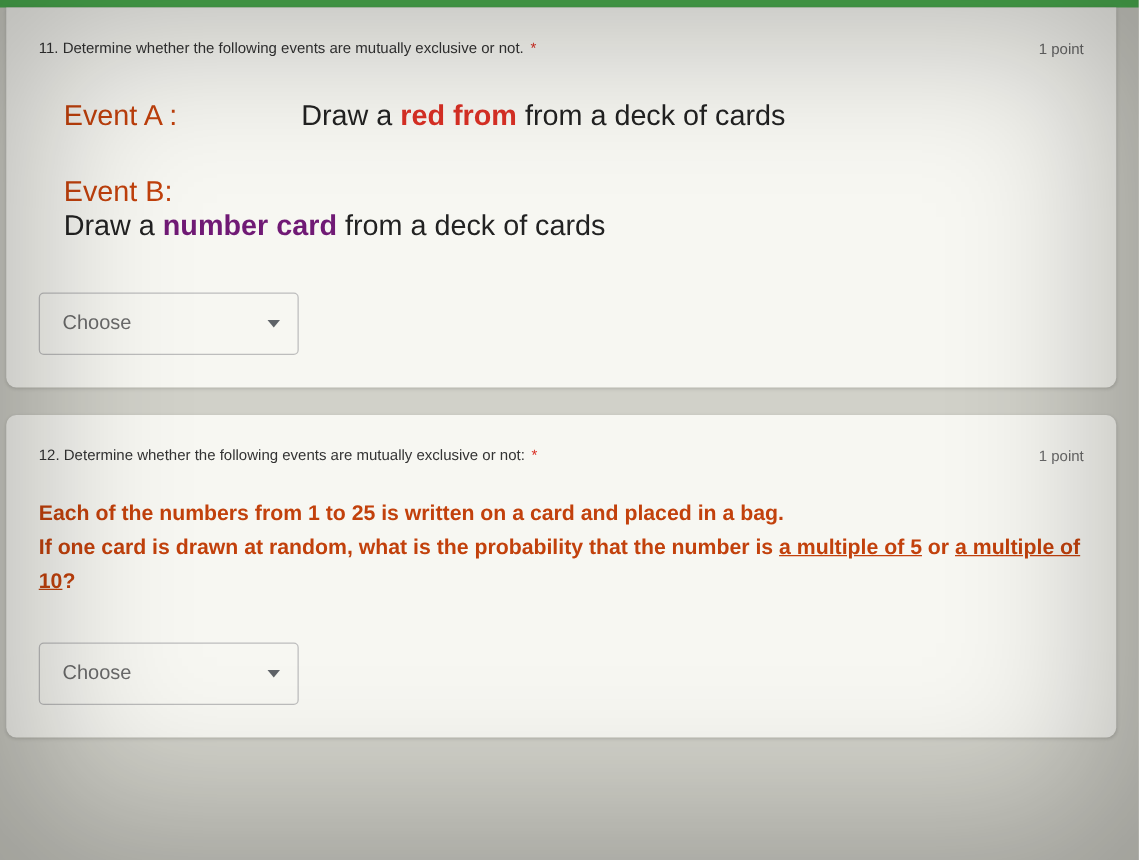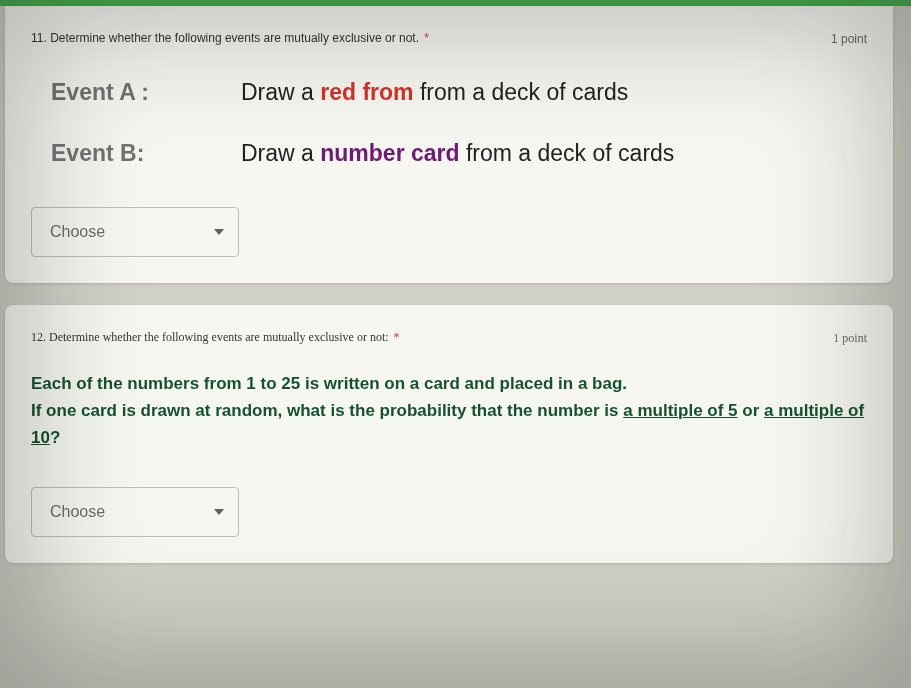--- a/index.html
+++ b/index.html
@@ -56,36 +56,36 @@
     padding-left: 20px;
     margin-bottom: 40px;
   }
   .event-row {
     display: flex;
     margin-bottom: 34px;
     align-items: baseline;
   }
   .event-label {
     font-size: 23px;
-    font-weight: 700;
-    color: #737373;
+    font-weight: 400;
+    color: #c2410c;
     width: 190px;
     flex-shrink: 0;
   }
   .event-desc {
     font-size: 23px;
     font-weight: 500;
     color: #222;
   }
   .red { color: #d93025; font-weight: 700; }
   .blue { color: #701a75; font-weight: 700; }
   .q12-body {
     font-size: 17px;
     font-weight: 600;
-    color: #14532d;
+    color: #c2410c;
     line-height: 1.6;
     margin-bottom: 36px;
   }
   .q12-body .u { text-decoration: underline; text-align: center; }
   .dropdown {
     display: inline-flex;
     align-items: center;
     justify-content: space-between;
     width: 208px;
     height: 50px;
@@ -128,36 +128,36 @@
       <div class="points">1 point</div>
     </div>
 
     <div class="events">
       <div class="event-row">
         <div class="event-label">Event A :</div>
         <div class="event-desc">
           <span>Draw a </span><span class="red">red from</span><span> from a deck of cards</span>
         </div>
       </div>
-      <div class="event-row" style="margin-bottom:16px;">
+      <div class="event-row" style="margin-bottom:16px;flex-direction:column;">
         <div class="event-label">Event B:</div>
         <div class="event-desc">
           <span>Draw a </span><span class="blue">number card</span><span> from a deck of cards</span>
         </div>
       </div>
     </div>
 
     <div class="dropdown">
       <span>Choose</span>
       <span class="caret"></span>
     </div>
   </div>
 
   <div class="card">
-    <div class="q-header" style="margin-bottom:24px;font-family:Liberation Serif, serif;">
+    <div class="q-header" style="margin-bottom:24px;">
       <div class="q-title">
         <span>12.</span>
         <span>Determine whether the following events are mutually exclusive or not:</span>
         <span class="required">*</span>
       </div>
       <div class="points">1 point</div>
     </div>
 
     <div class="q12-body">
       <span>Each of the numbers from 1 to 25 is written on a card and placed in a bag.</span><br>

